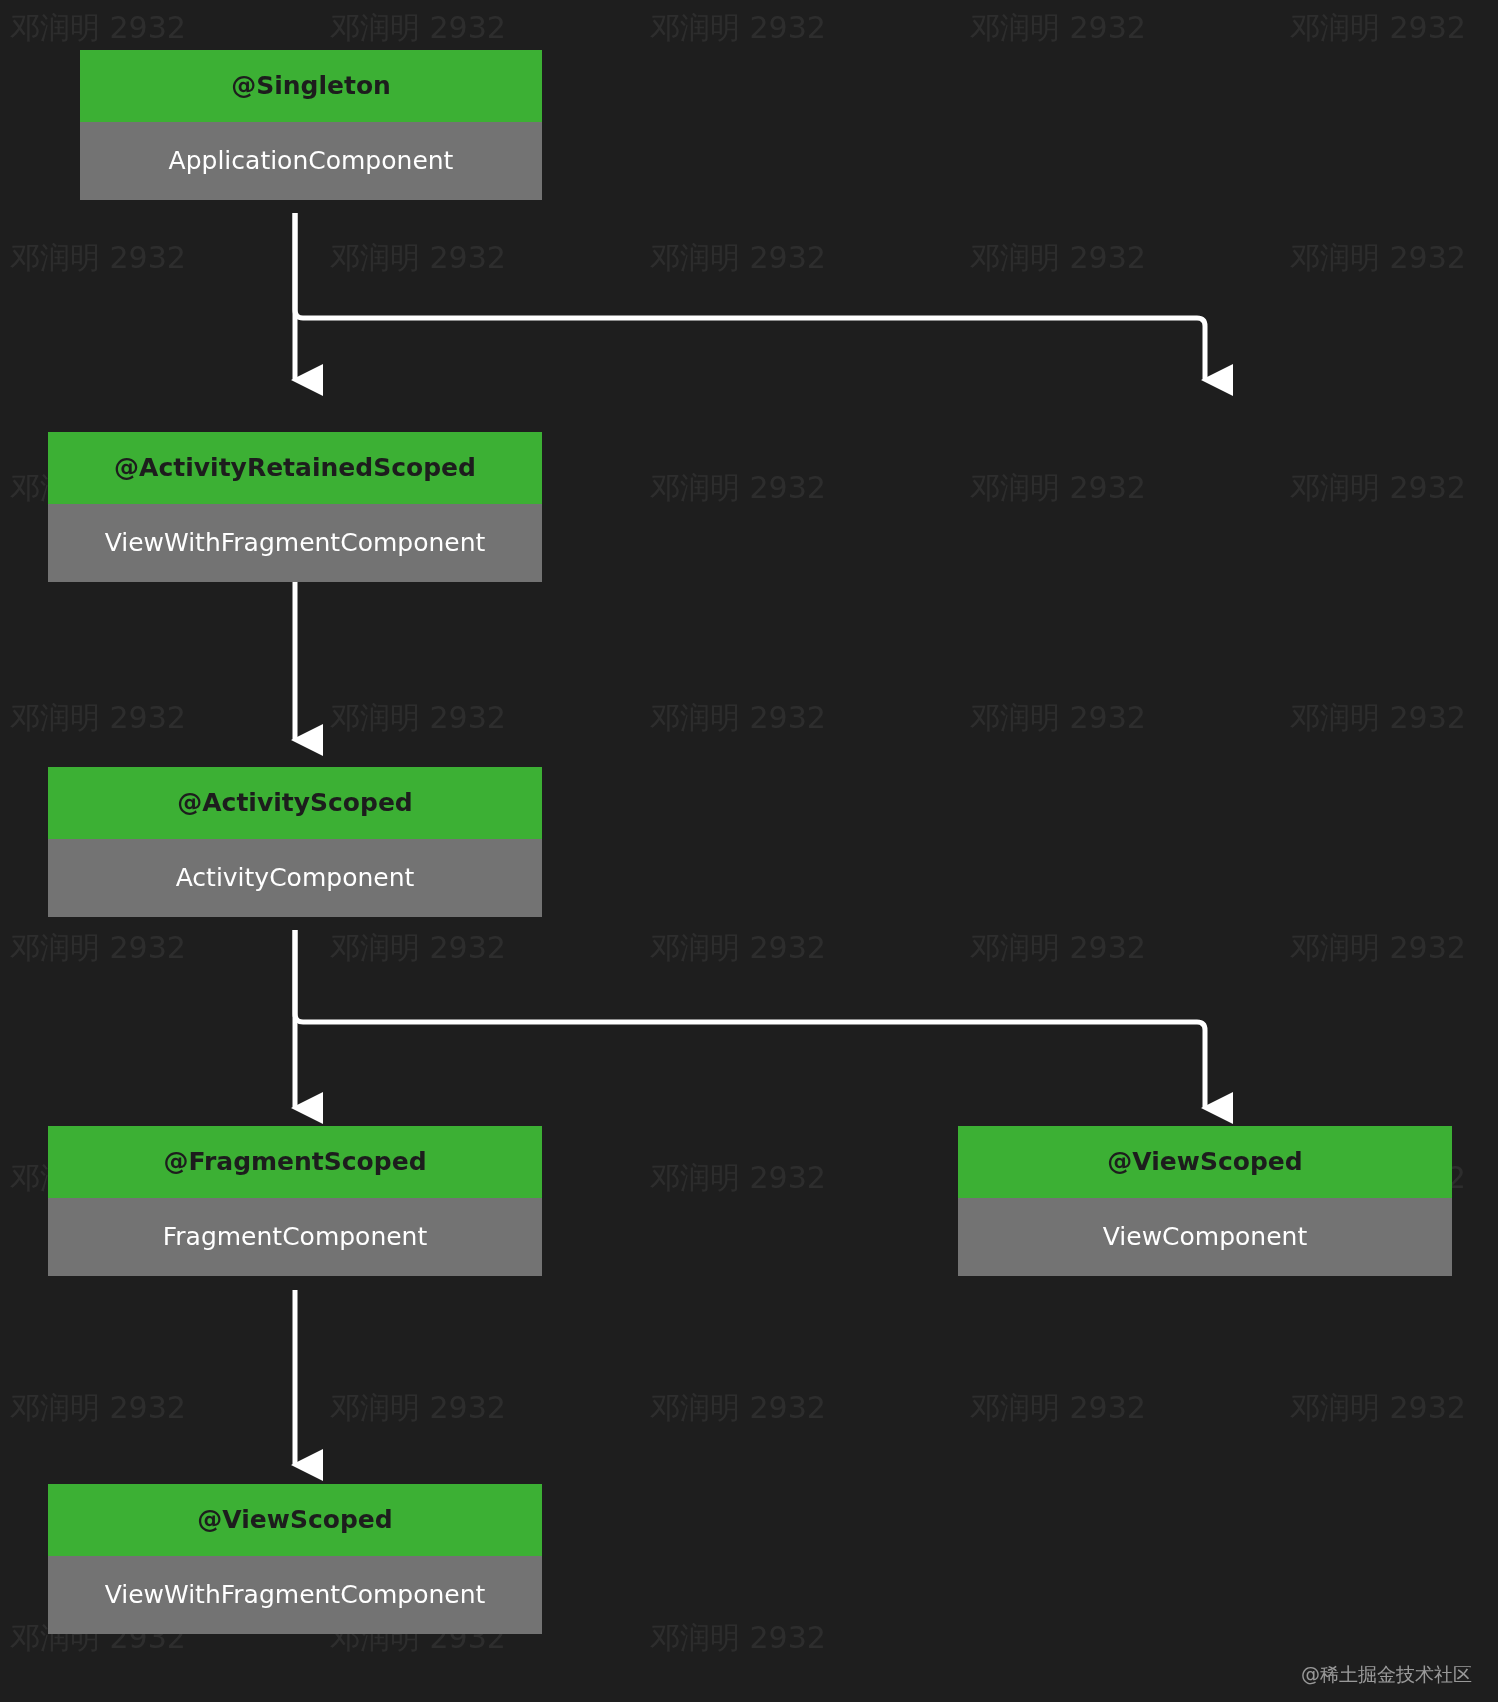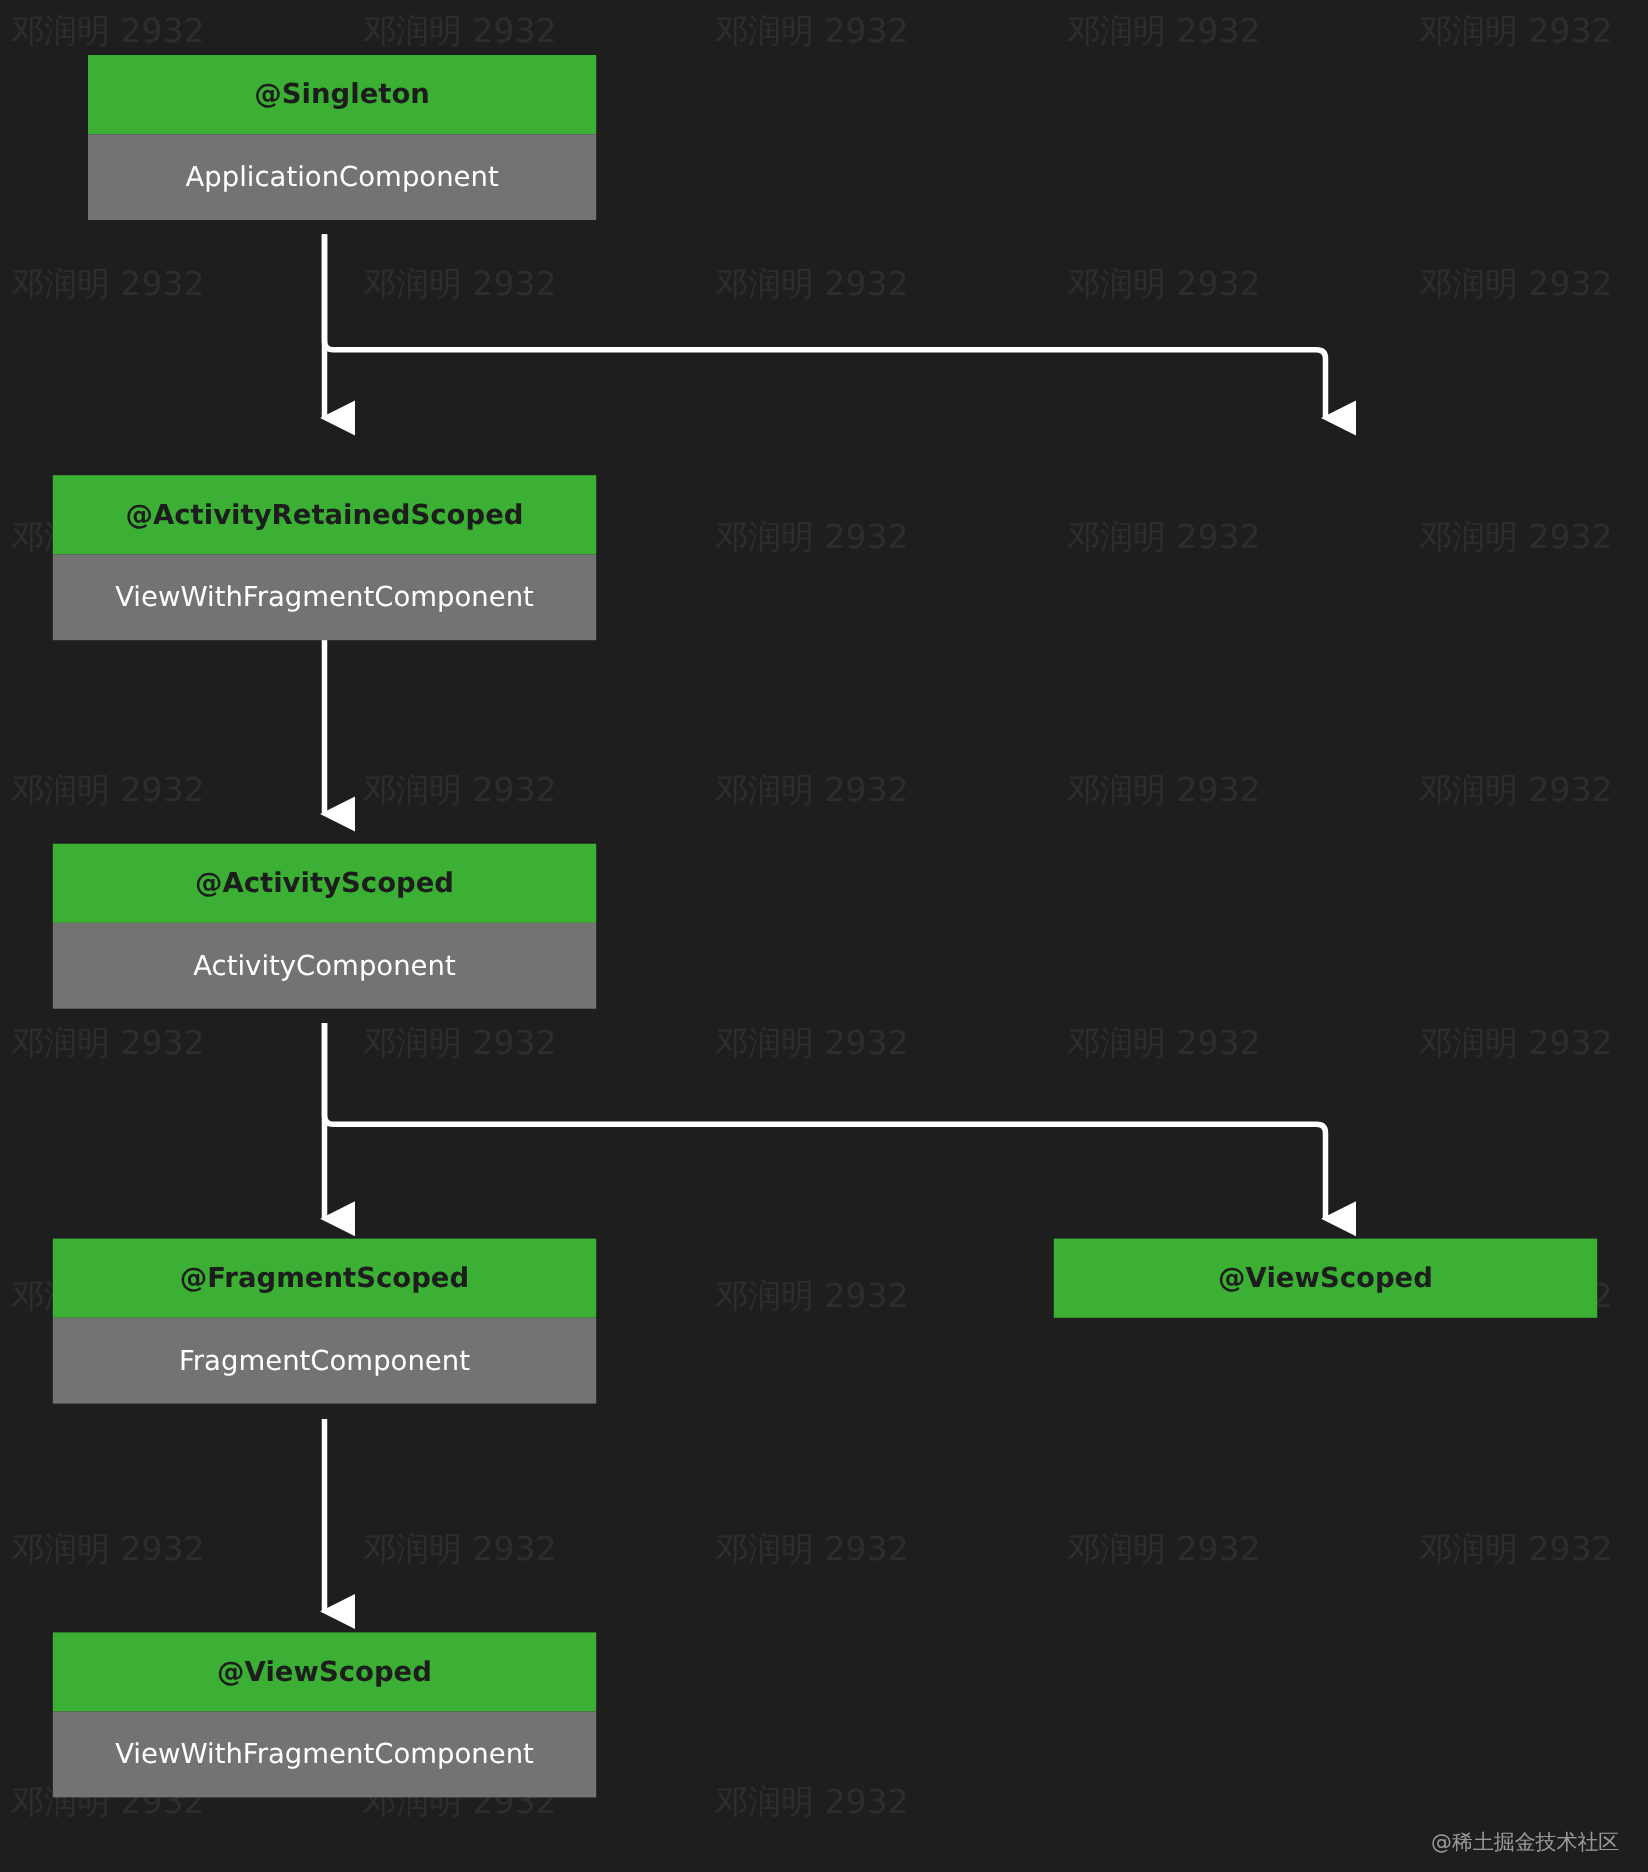--- a/index.html
+++ b/index.html
@@ -155,20 +155,21 @@
     <div class="comp">ActivityComponent</div>
   </div>
 
   <div class="node" style="left:48px; top:1126px; width:494px;">
     <div class="scope">@FragmentScoped</div>
     <div class="comp">FragmentComponent</div>
   </div>
 
   <div class="node" style="left:958px; top:1126px; width:494px;">
     <div class="scope">@ViewScoped</div>
+    <div class="comp">ViewComponent</div>
   </div>
 
   <div class="node" style="left:48px; top:1484px; width:494px;">
     <div class="scope">@ViewScoped</div>
     <div class="comp">ViewWithFragmentComponent</div>
   </div>
 
   <div class="credit">@稀土掘金技术社区</div>
 
 </div>

